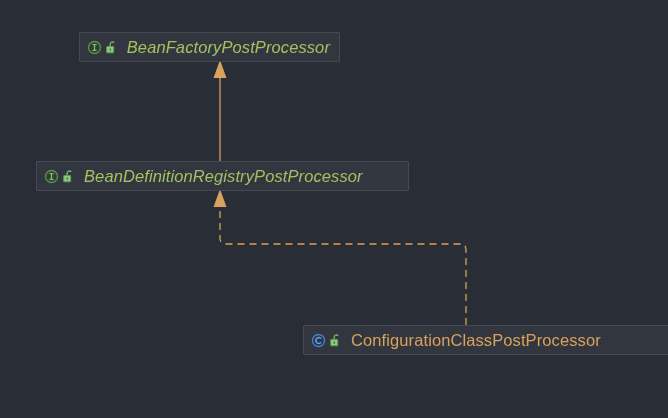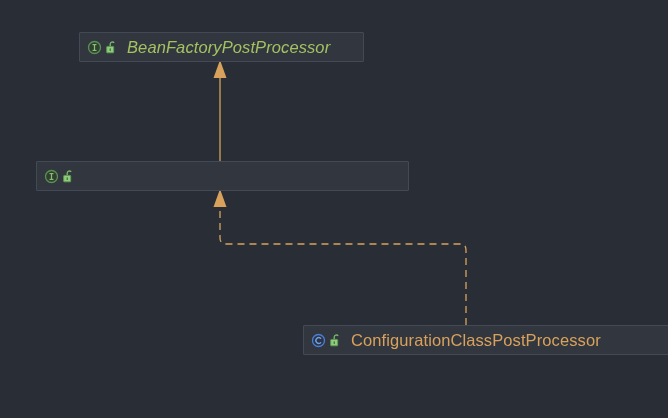--- a/index.html
+++ b/index.html
@@ -59,21 +59,21 @@
     display: inline-flex;
     align-items: center;
     justify-content: center;
     flex: 0 0 auto;
   }
   .icon svg { display: block; }
   .icon-type { width: 15px; height: 15px; }
   .icon-lock { width: 13px; height: 15px; margin-left: 3px; }
 
   
-  #node-bfpp  { left: 79px;  top: 32px;  width: 285px; }
+  #node-bfpp  { left: 79px;  top: 32px;  width: 261px; }
   #node-bdrpp { left: 36px;  top: 161px; width: 373px; }
   #node-ccpp  { left: 303px; top: 325px; width: 384px; }
 </style>
 </head>
 <body>
 
 <div id="canvas">
 
   <svg id="edges" viewBox="0 0 668 418" width="668" height="418" xmlns="http://www.w3.org/2000/svg">
 
@@ -118,20 +118,21 @@
       </svg>
     </span>
     <span class="icon icon-lock">
       <svg viewBox="0 0 13 15" xmlns="http://www.w3.org/2000/svg">
         <path d="M5.2 6.4 V4.2 a2.3 2.3 0 0 1 4.0 -1.5" fill="none" stroke="#79b36a" stroke-width="1.4"></path>
         <rect x="1.7" y="6.4" width="7.0" height="6.4" rx="0.6" fill="#8fcc7d" stroke="#5e9a51" stroke-width="0.9"></rect>
         <rect x="4.6" y="8.4" width="1.3" height="2.5" fill="#44703b"></rect>
       </svg>
     </span>
     <span class="gap"></span>
+    <span class="node-label">BeanDefinitionRegistryPostProcessor</span>
   </div>
 
   <div class="node klass" id="node-ccpp">
     <span class="icon icon-type">
       <svg viewBox="0 0 16 16" xmlns="http://www.w3.org/2000/svg">
         <circle cx="8" cy="8" r="6.4" fill="#2b3446" stroke="#4a7fd4" stroke-width="1.4"></circle>
         <path d="M10.3 5.6 a3.1 3.1 0 1 0 0 4.8" fill="none" stroke="#6f9fe0" stroke-width="1.5" stroke-linecap="round"></path>
       </svg>
     </span>
     <span class="icon icon-lock">

